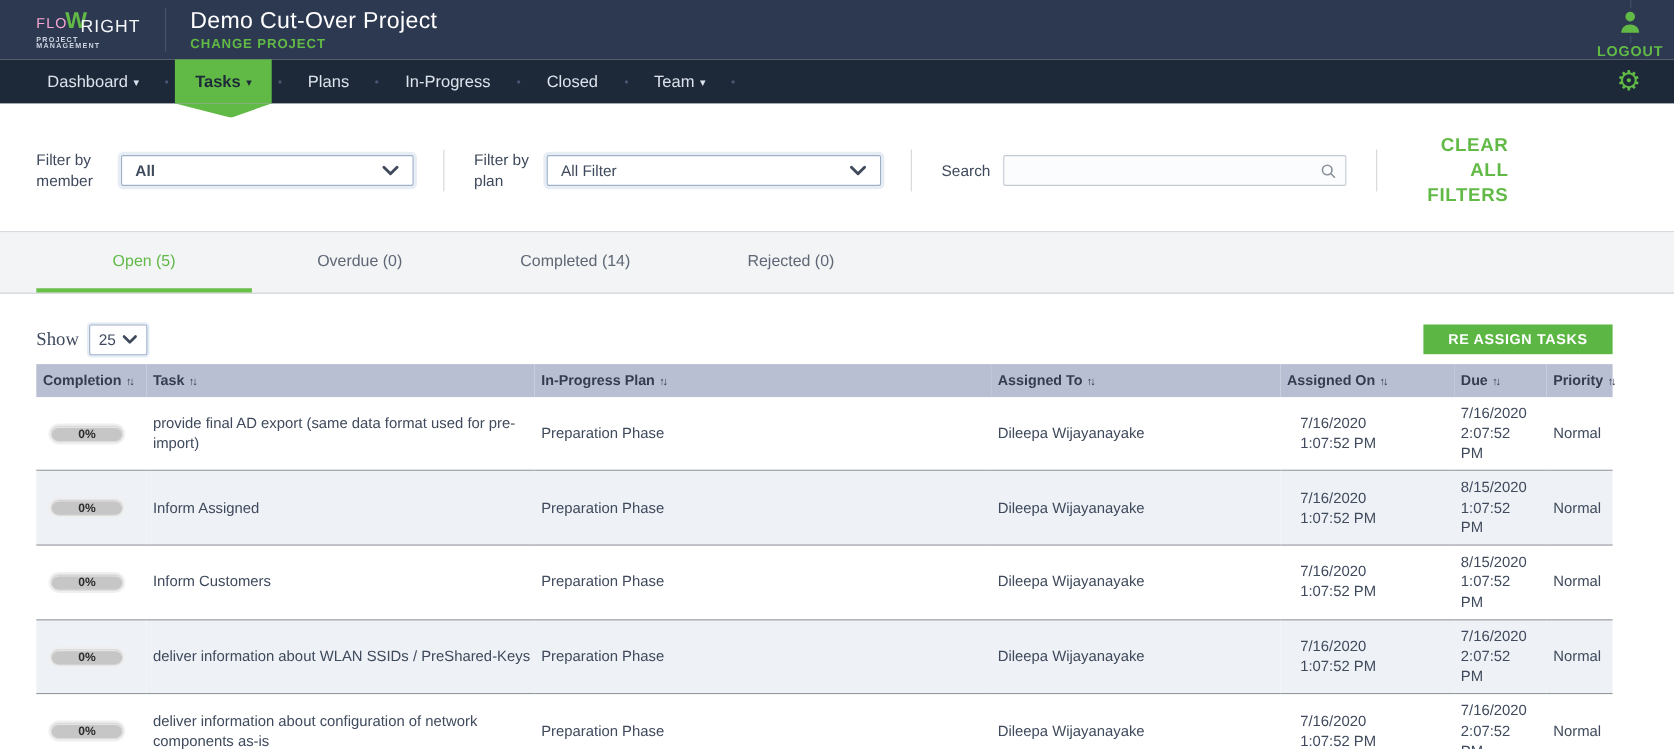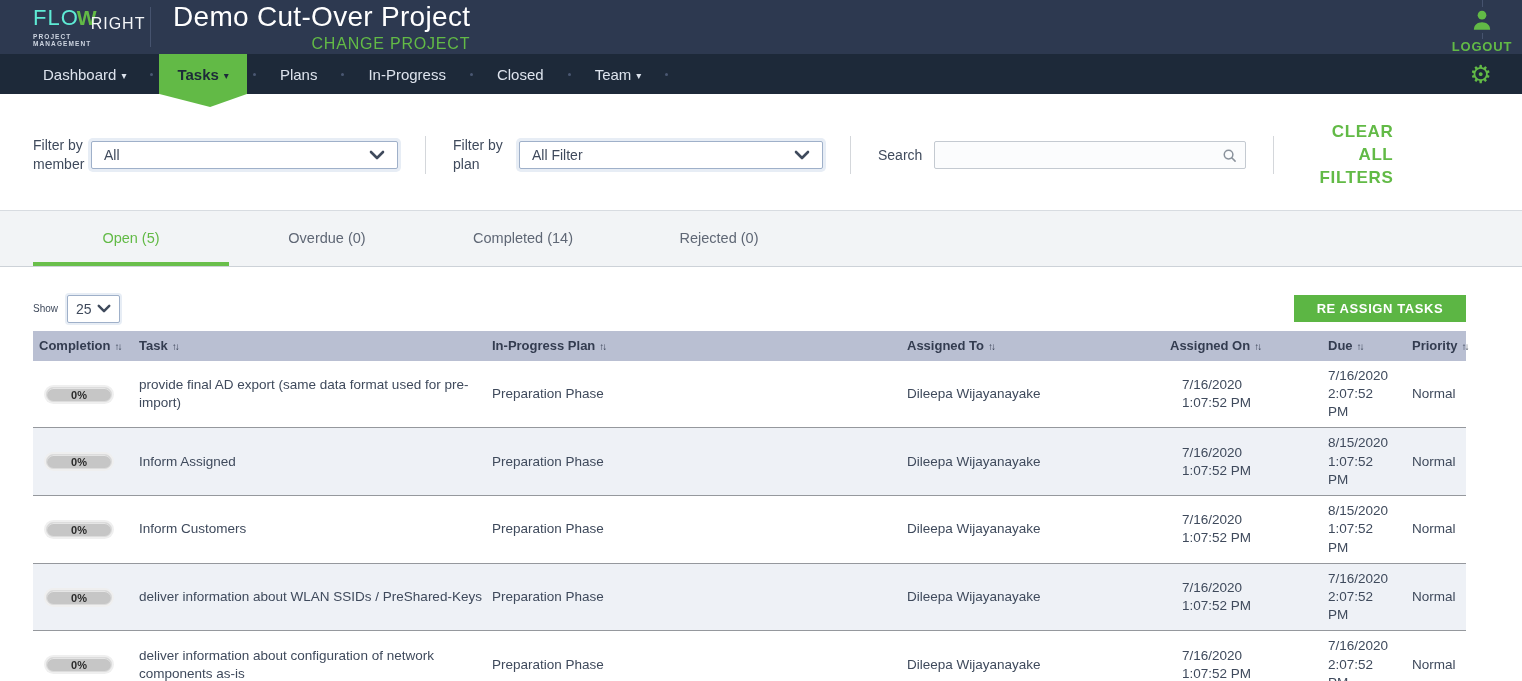--- a/index.html
+++ b/index.html
@@ -11,27 +11,27 @@
   :root{
     --green:#5CB644; --green-bright:#62BA46;
     --topbar:#2d3950; --navbar:#1d2939;
     --thead:#b9bfd2; --rowalt:#eef1f6;
   }
 
   
   .topbar{ height:54px; background:var(--topbar); display:flex; align-items:center; }
   .logo{ margin-left:33px; width:95px; line-height:1; position:relative; }
   .logo-line{ white-space:nowrap; }
-  .logo-flo{ color:#5eead4; font-size:22px; font-weight:400; letter-spacing:1px; }
+  .logo-flo{ color:#f9a8d4; font-size:13px; font-weight:400; letter-spacing:1px; }
   .logo-w{ color:var(--green-bright); font-size:21px; font-weight:700; margin-left:-2px; }
   .logo-right{ color:#f4f6f9; font-size:16px; letter-spacing:1px; position:relative; top:4px; left:-6px; }
   .logo-tag{ color:#cdd4e0; font-size:6.5px; letter-spacing:1.1px; margin-top:5px; font-weight:700; }
   .vdiv-top{ width:1px; height:40px; background:#46536e; margin:0 22px; }
-  .project .name{ color:#ffffff; font-size:28px; letter-spacing:0.3px; }
-  .project .change{ color:var(--green-bright); font-size:16px; font-weight:400; letter-spacing:0.8px; margin-top:2px; cursor:pointer;text-align:right; }
+  .project .name{ color:#ffffff; font-size:21px; letter-spacing:0.3px; }
+  .project .change{ color:var(--green-bright); font-size:12px; font-weight:700; letter-spacing:0.8px; margin-top:2px; cursor:pointer; }
   .top-right{ margin-left:auto; display:flex; align-items:center; height:100%;flex-direction:column; }
   .top-right .vdiv-top{ margin:0; }
   .person-btn{ width:66px; display:flex; justify-content:center; cursor:pointer; }
   .logout{ width:80px; text-align:center; color:var(--green-bright); font-size:13px; font-weight:700; letter-spacing:0.8px; cursor:pointer; }
 
   
   .navbar{ height:40px; background:var(--navbar); display:flex; align-items:center; padding:0 30px 0 25px; position:relative; }
   .nav-item{ color:#dde3ed; font-size:15px; display:flex; align-items:center; gap:5px; padding:0 18px; height:40px; cursor:pointer; white-space:nowrap; }
   .nav-item .caret{ font-size:10px; position:relative; top:1px; }
   .nav-dot{ width:3px; height:3px; border-radius:50%; background:#4a5772; margin:0 6px; }
@@ -47,21 +47,21 @@
   
   .filters{ display:flex; align-items:center; margin:27px 56px 0 33px; }
   .f-label{ font-size:14px; color:#3f4a5c; line-height:1.4; }
   .f-label.two{ width:56px; }
   .selectbox{
     height:28px; background:#fff; border:1px solid #9fb0c9; border-radius:2px;
     box-shadow:0 0 0 3px #e7edf5; display:flex; align-items:center;
     padding:0 12px; font-size:14px; color:#3f4a5c; cursor:pointer;
   }
   .selectbox .sel-text{ flex:1; }
-  .sb-member{ width:307px; margin-left:2px; }
+  .sb-member{ width:266px; margin-left:21px;font-weight:bold; }
   .sb-plan{ width:304px; margin-left:10px; }
   .f-div{ width:1px; height:38px; background:#d4d7db; margin:0 27px; }
   .searchwrap{
     width:312px; height:28px; border:1px solid #c4cad1; background:#fbfcfd; border-radius:2px;
     display:flex; align-items:center; margin-left:12px; padding:0 8px;
   }
   .searchwrap input{ flex:1; border:none; outline:none; background:transparent; font-size:14px; color:#3f4a5c; font-family:inherit; }
   .clear-all{
     color:var(--green-bright); font-size:17px; font-weight:700; letter-spacing:0.6px;
     text-align:right; line-height:1.35; width:76px; margin-left:16px; cursor:pointer;
@@ -72,21 +72,21 @@
     margin-top:20px; height:57px; background:#f2f4f6;
     border-top:1px solid #d8dce1; border-bottom:1px solid #cdd2d8;
     display:flex; padding-left:33px;
   }
   .tab{ width:196px; display:flex; align-items:center; justify-content:center;
         font-size:14.5px; color:#5f6775; cursor:pointer; }
   .tab.active{ color:var(--green-bright); box-shadow:inset 0 -4px 0 #6abf4b; }
 
   
   .toolbar{ display:flex; align-items:center; margin:28px 56px 0 33px; }
-  .show-label{ font-size:10px; margin-right:9px; }
+  .show-label{ font-size:17px; margin-right:9px;font-family:Liberation Serif, serif; }
   .sb-show{ width:53px; box-shadow:0 0 0 2px #e7edf5; padding:0 8px; }
   .reassign{
     margin-left:auto; width:172px; height:27px; background:var(--green);
     color:#fff; font-size:13px; font-weight:700; letter-spacing:0.6px;
     display:flex; align-items:center; justify-content:center; cursor:pointer; border:none;
   }
 
   
   table{ border-collapse:collapse; table-layout:fixed; width:1433px; margin:8px 0 0 33px;
          border-bottom:2px solid #8a8d92; }

